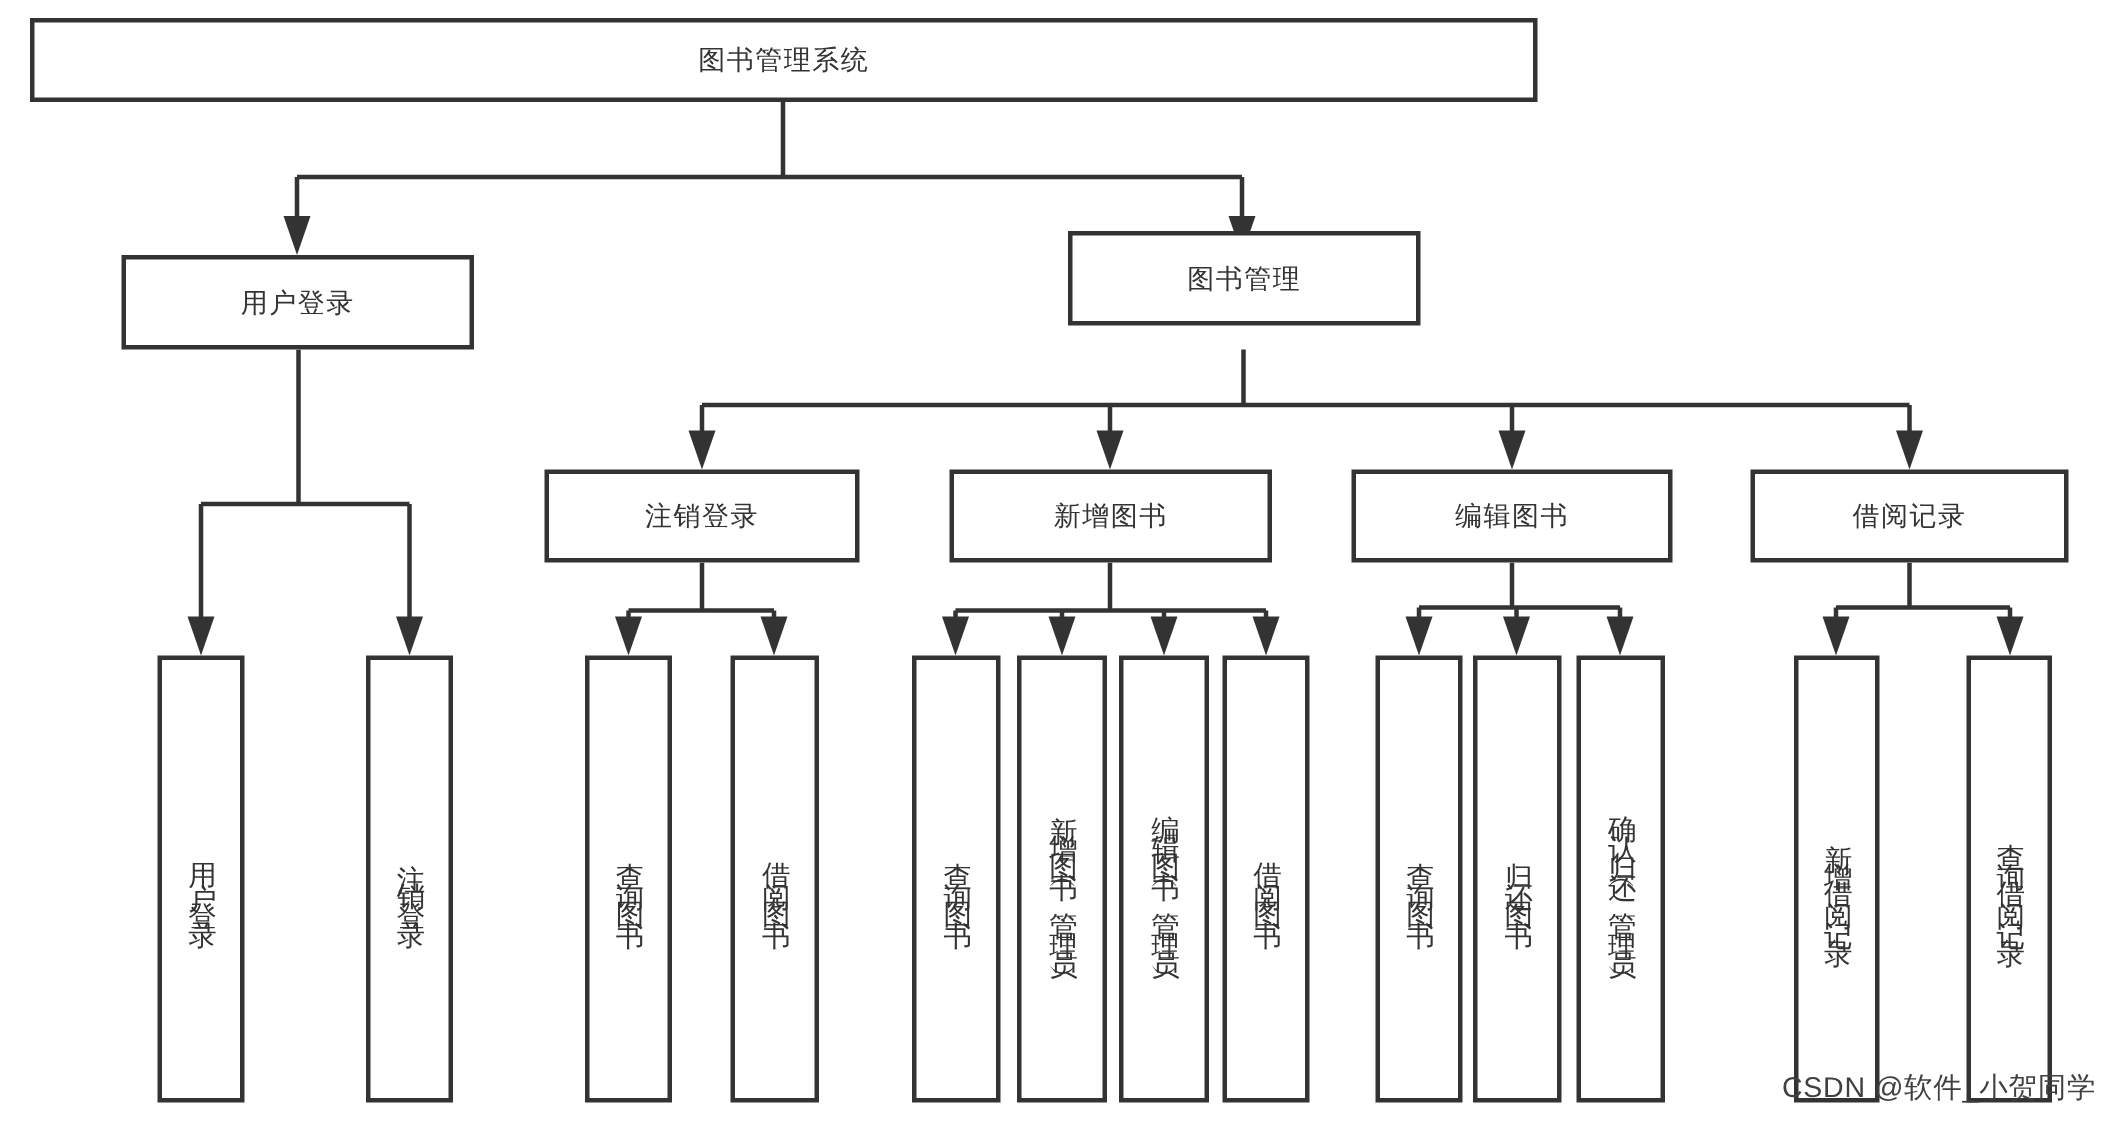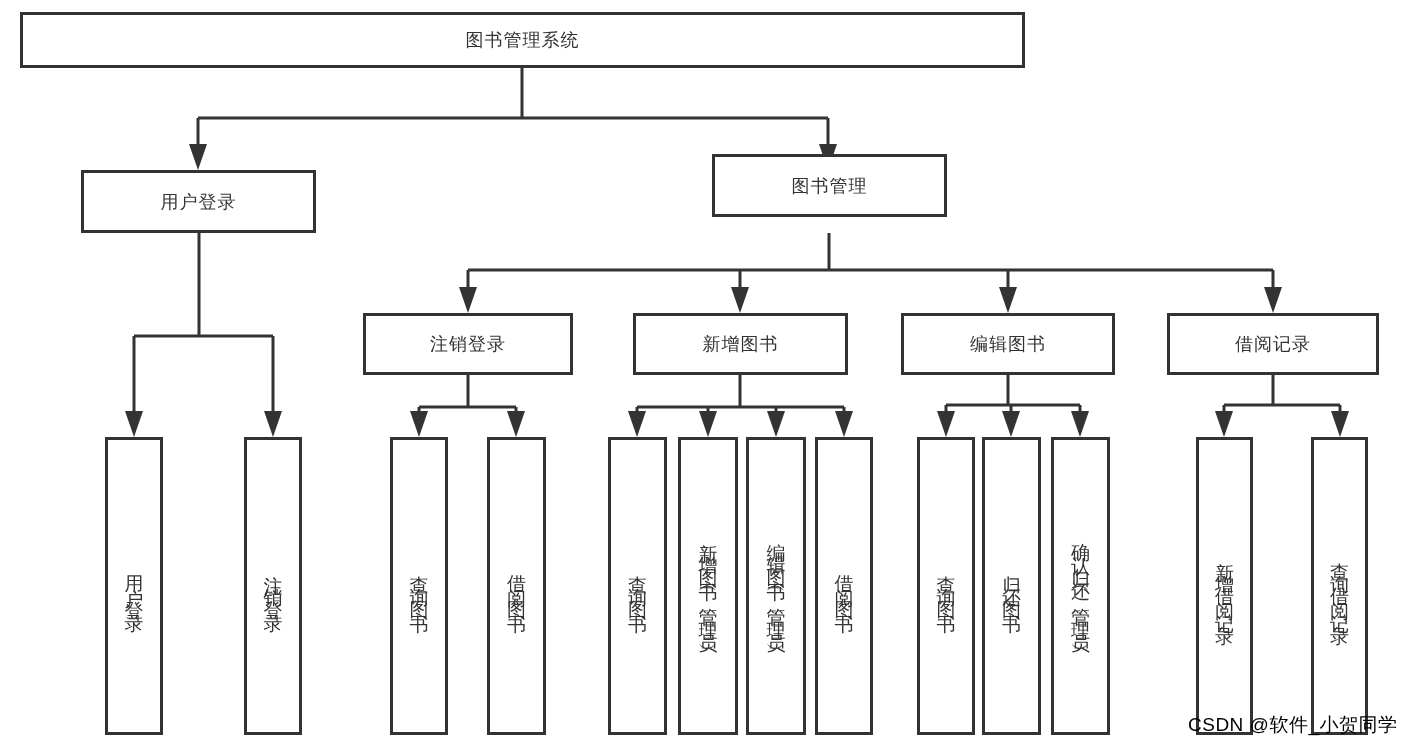--- a/index.html
+++ b/index.html
@@ -16,21 +16,21 @@
     color:#333333;
   }
   .h{font-size:18px;letter-spacing:1px;}
   .v{
     writing-mode:vertical-rl;text-orientation:mixed;
     font-size:19px;letter-spacing:13px;line-height:1.15;
   }
   .lbl{white-space:nowrap;}
   #watermark{
     position:absolute;left:1188px;top:712px;z-index:5;
-    font-size:19px;color:#000000;white-space:nowrap;letter-spacing:0.5px;
+    font-size:19px;color:#404040;white-space:nowrap;letter-spacing:0.5px;
   }
 </style>
 </head>
 <body>
 
 <div id="canvas">
 
   <svg id="connectors" width="1405" height="747" viewBox="0 0 1405 747">
     <path fill="none" stroke="#333333" stroke-width="3" d="
       M522 68 V118 M198 118 H828 M198 118 V150 M828 118 V150

